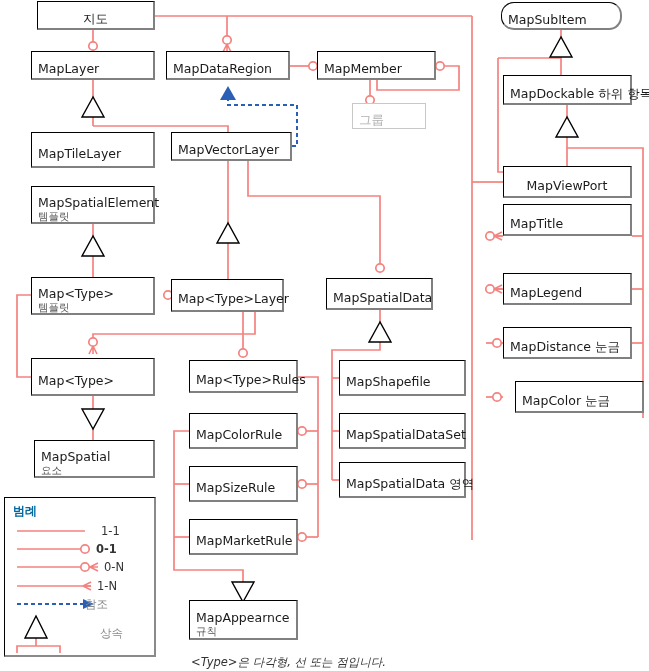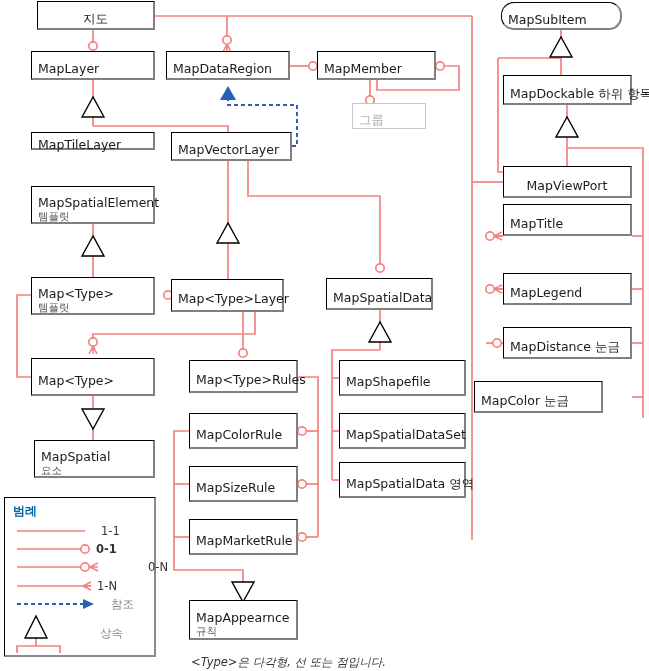--- a/index.html
+++ b/index.html
@@ -163,21 +163,21 @@
   </div>
   <div class="node ghost" style="left:352px;top:103px;width:74px;height:26px;">
     <span class="t1">그룹</span>
   </div>
   <div class="node" style="left:501px;top:2px;width:121px;height:28px;border-radius:13px;">
     <span class="t1">MapSubItem</span>
   </div>
   <div class="node" style="left:503px;top:75px;width:129px;height:30px;">
     <span class="t1">MapDockable 하위 항목</span>
   </div>
-  <div class="node" style="left:31px;top:132px;width:124px;height:18px;">
+  <div class="node" style="left:31px;top:132px;width:124px;height:36px;">
     <span class="t1">MapTileLayer</span>
   </div>
   <div class="node" style="left:171px;top:132px;width:121px;height:29px;">
     <span class="t1">MapVectorLayer</span>
   </div>
   <div class="node" style="left:503px;top:166px;width:129px;height:32px;align-items:center;">
     <span class="t1">MapViewPort</span>
   </div>
   <div class="node" style="left:31px;top:186px;width:124px;height:38px;">
     <span class="t1">MapSpatialElement</span>
@@ -204,21 +204,21 @@
   </div>
   <div class="node" style="left:31px;top:358px;width:124px;height:38px;">
     <span class="t1">Map&lt;Type&gt;</span>
   </div>
   <div class="node" style="left:189px;top:360px;width:109px;height:33px;">
     <span class="t1">Map&lt;Type&gt;Rules</span>
   </div>
   <div class="node" style="left:339px;top:360px;width:127px;height:36px;">
     <span class="t1">MapShapefile</span>
   </div>
-  <div class="node" style="left:474px;top:381px;width:129px;height:32px;">
+  <div class="node" style="left:515px;top:381px;width:129px;height:32px;">
     <span class="t1">MapColor 눈금</span>
   </div>
   <div class="node" style="left:189px;top:413px;width:109px;height:36px;">
     <span class="t1">MapColorRule</span>
   </div>
   <div class="node" style="left:339px;top:413px;width:127px;height:36px;">
     <span class="t1">MapSpatialDataSet</span>
   </div>
   <div class="node" style="left:34px;top:440px;width:121px;height:38px;">
     <span class="t1">MapSpatial</span>
@@ -259,20 +259,20 @@
         <path d="M12,106 L78,106"></path>
       </g>
       <path d="M78,101 L89,106 L78,111 Z" fill="#2b5fb5" stroke="none"></path>
       <g stroke="#f4827f" stroke-width="1.7" fill="none">
         <path d="M31,140 L31,148 M31,148 L12,148 L12,155 M31,148 L55,148 L55,155"></path>
       </g>
       <path d="M31,118 L20,140 L42,140 Z" fill="#ffffff" stroke="#000000" stroke-width="1.4"></path>
     </svg>
     <span class="lgl" style="left:96px;top:26px;">1-1</span>
     <span class="lgl" style="left:91px;top:44px;font-weight:bold;">0-1</span>
-    <span class="lgl" style="left:99px;top:62px;margin-left:44px;">0-N</span>
+    <span class="lgl" style="left:99px;top:62px;">0-N</span>
     <span class="lgl" style="left:92px;top:81px;">1-N</span>
-    <span class="lgl gray" style="left:106px;top:99px;font-family:Liberation Serif, serif;">참조</span>
+    <span class="lgl gray" style="left:80px;top:99px;font-family:Liberation Serif, serif;">참조</span>
     <span class="lgl gray" style="left:95px;top:128px;">상속</span>
   </div>
 
   <div id="footnote">&lt;Type&gt;은 다각형, 선 또는 점입니다.</div>
 </div>
 
 </body></html>

